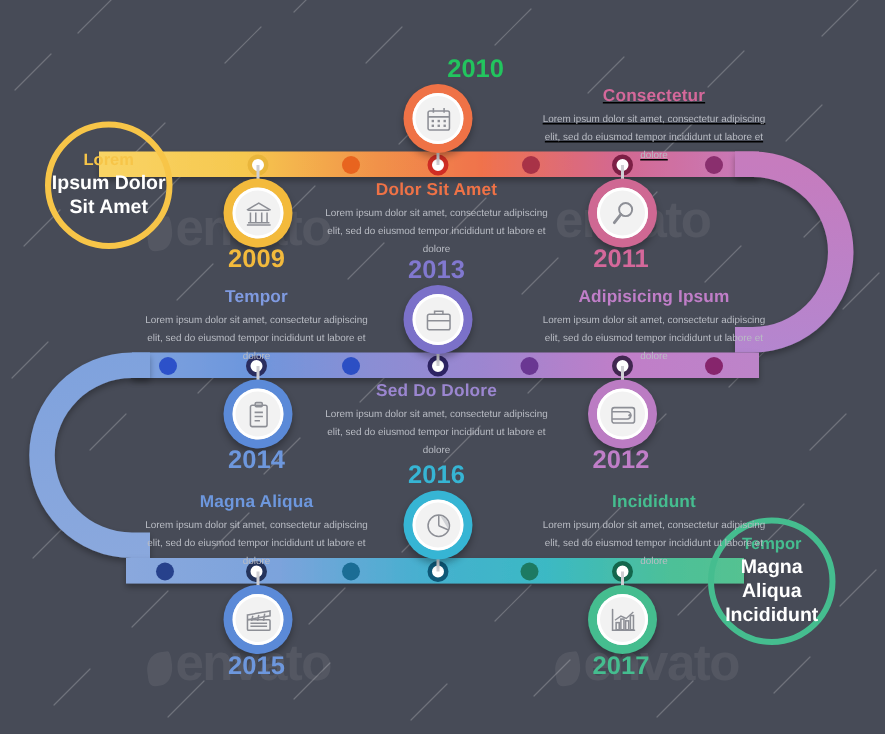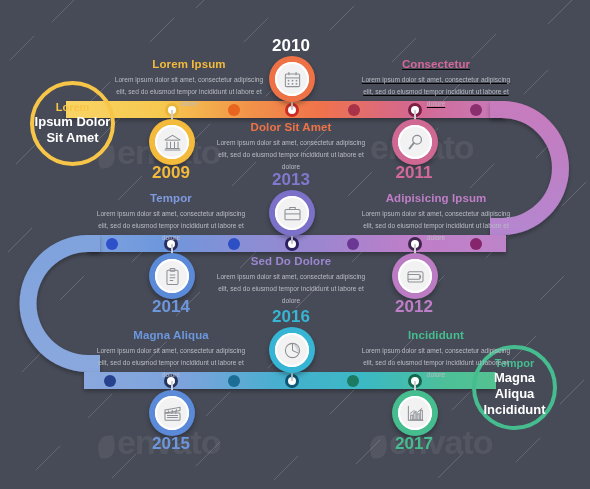--- a/index.html
+++ b/index.html
@@ -304,26 +304,22 @@
         <path d="M3 3 V20.5 H21.5" stroke-linecap="round"></path>
         <rect x="6" y="14" width="2.6" height="6"></rect>
           <rect x="10" y="11" width="2.6" height="9"></rect>
         <rect x="14" y="12.5" width="2.6" height="7.5"></rect>
           <rect x="18" y="8" width="2.6" height="12"></rect>
         <path d="M5 12 L10 8.5 L14.5 10.5 L20.5 5" stroke-width="1.1"></path>
       </svg>
     </div>
   </div>
 
-  <div class="block" style="left:113px;top:58px;">
-    <div class="title" style="color:#f3ba3c;">Lorem Ipsum</div>
-    <div class="desc">Lorem ipsum dolor sit amet, consectetur adipiscing elit, sed do eiusmod tempor incididunt ut labore et dolore</div>
-  </div>
   <div class="year" style="left:126px;top:163px;color:#f3ba3c;">2009</div>
-  <div class="year" style="left:246px;top:36px;color:#ffffff;">2010</div>
+  <div class="year" style="left:246px;top:36px;color:#22c55e;text-align:right;">2010</div>
   <div class="block" style="left:215px;top:121px;">
     <div class="title" style="color:#ef7246;">Dolor Sit Amet</div>
     <div class="desc">Lorem ipsum dolor sit amet, consectetur adipiscing elit, sed do eiusmod tempor incididunt ut labore et dolore</div>
   </div>
   <div class="block" style="left:360px;top:58px;text-decoration:underline;">
     <div class="title" style="color:#d4689a;">Consectetur</div>
     <div class="desc">Lorem ipsum dolor sit amet, consectetur adipiscing elit, sed do eiusmod tempor incididunt ut labore et dolore</div>
   </div>
   <div class="year" style="left:369px;top:163px;color:#d4689a;">2011</div>
 

